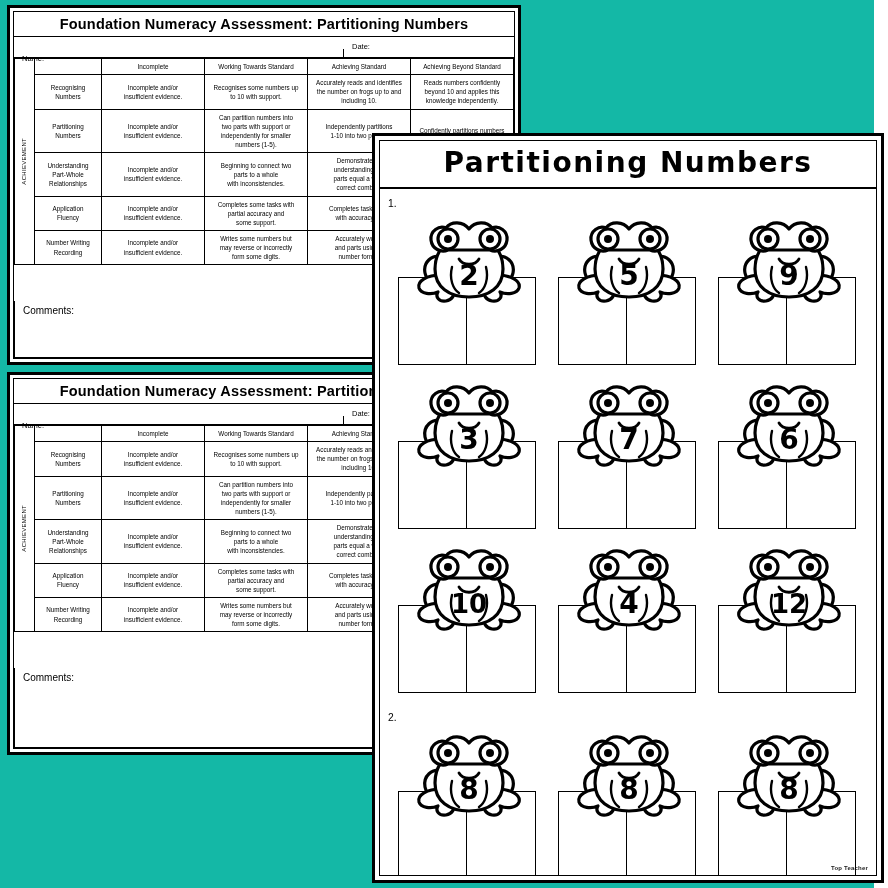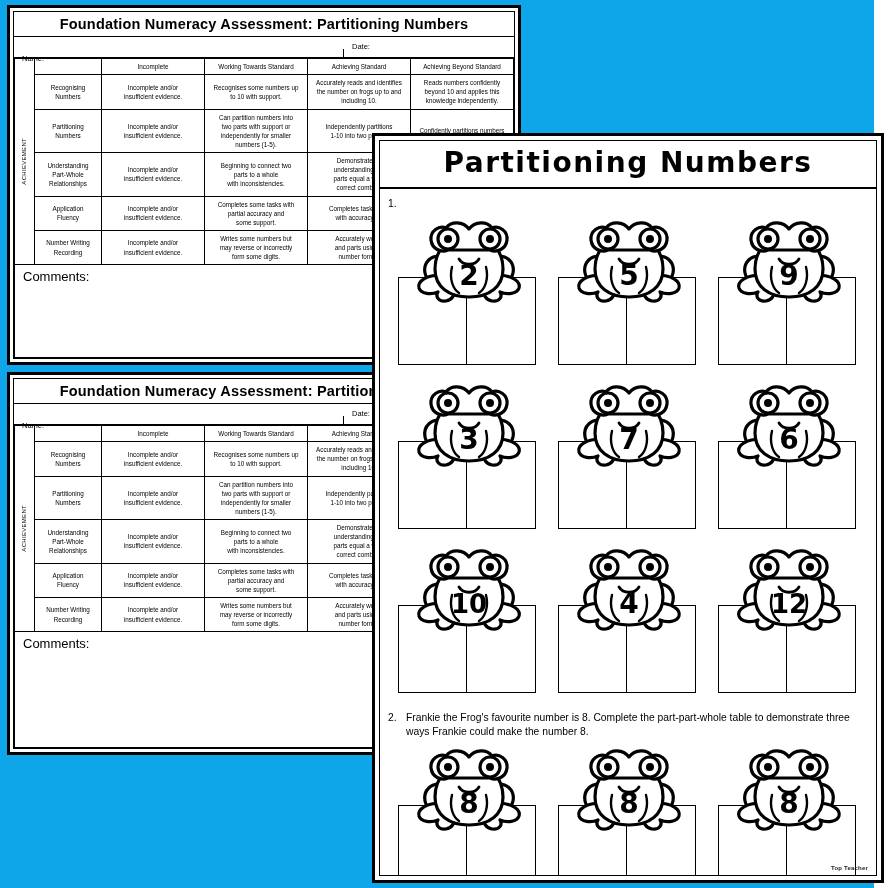--- a/index.html
+++ b/index.html
@@ -3,21 +3,21 @@
 <meta charset="utf-8">
 <style>
   html,body{margin:0;padding:0;}
   body{
     width:888px;height:888px;
     background:#ffffff;
     font-family:"Liberation Sans",sans-serif;
     overflow:hidden;
     position:relative;
   }
-  .stage{position:relative;width:874px;height:888px;background:#0ea5e9;}
+  .stage{position:relative;width:874px;height:888px;background:#14b8a6;}
 
   
   .assessment{
     position:absolute;
     background:#fff;
     border:3px solid #000;
     box-sizing:border-box;
     padding:3px;
   }
   .assessment-inner{
@@ -84,24 +84,25 @@
     font-size:6px;
     letter-spacing:.3px;
     white-space:nowrap;
     display:block;
     margin:0 auto;
   }
   .comments{
     border:1px solid #000;
     border-top:none;
     flex:1 1 auto;
-    font-size:13px;
+    font-size:10px;
     padding:4px 0 0 8px;
     box-sizing:border-box;
     min-height:10px;
+    margin-top:36px;
   }
 
   
   .worksheet{
     position:absolute;
     background:#fff;
     border:3px solid #000;
     box-sizing:border-box;
     padding:4px;
     display:flex;flex-direction:column;
@@ -610,21 +611,20 @@
   </svg>
             <div class="partbox">
               <div class="half"></div>
               <div class="half"></div>
             </div>
           </div>
         </div>
 
       <div class="q">
         <div class="num">2.</div>
-        <div class="txt">Frankie the Frog's favourite number is 8. Complete the part-part-whole table to demonstrate three ways Frankie could make the number 8.</div>
       </div>
 
       <div class="frog-grid" id="grid2">
           <div class="frog-cell small">
   <svg class="frog-svg" viewBox="0 0 116 100">
     <g fill="#fff" stroke="#000" stroke-width="3.2" stroke-linejoin="round" stroke-linecap="round">
 
       <path d="M34 42 C20 38 12 48 14 58 C16 68 26 70 34 64 Z"></path>
 
       <path d="M82 42 C96 38 104 48 102 58 C100 68 90 70 82 64 Z"></path>

